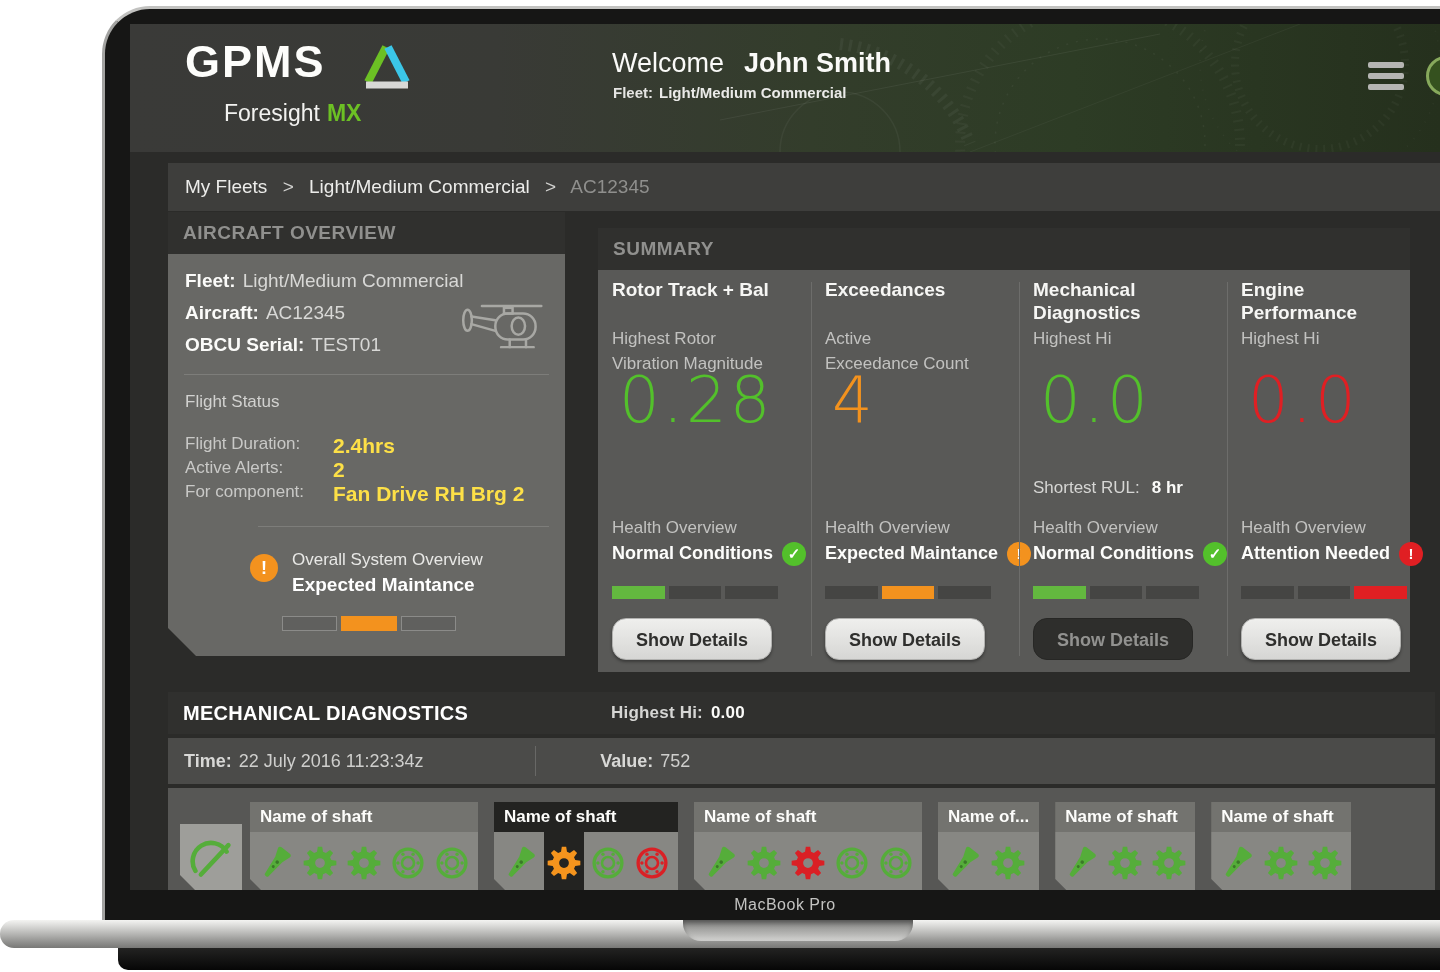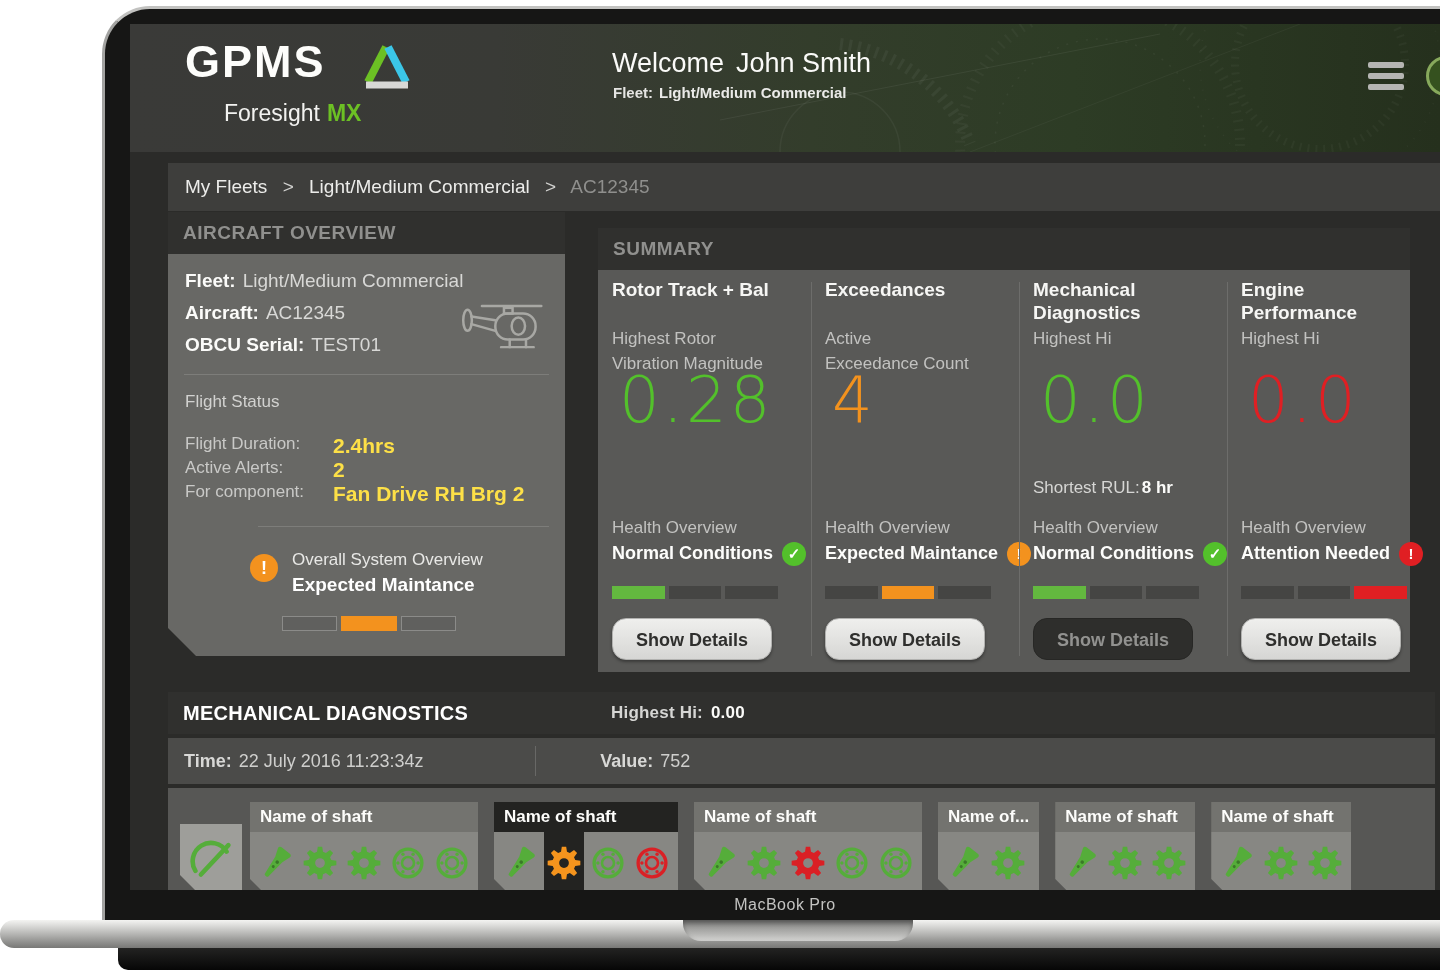--- a/index.html
+++ b/index.html
@@ -25,21 +25,21 @@
   
   .app-header{position:absolute;left:0;top:0;width:100%;height:128px;
     background:linear-gradient(90deg,#3a3a38 0%,#393a36 28%,#333d2b 52%,#2d3c25 72%,#25301d 100%);overflow:hidden;}
   .hdr-deco{position:absolute;right:0;top:0;height:128px;width:900px;opacity:.6;}
   .logo-block{position:absolute;left:55px;top:12px;}
   .brand{font-size:45px;font-weight:bold;color:#fdfdfb;letter-spacing:2px;}
   .logo-tri{position:absolute;left:230px;top:18px;}
   .product-line{position:absolute;left:94px;top:76px;font-size:23px;color:#f2f2f0;}
   .product-suffix{color:var(--logo-green);font-weight:bold;margin-left:7px;}
   .welcome{position:absolute;left:482px;top:24px;color:#fafaf8;font-size:27px;font-weight:300;}
-  .welcome b{font-weight:normal;margin-left:12px;}
+  .welcome b{font-weight:bold;margin-left:20px;}
   .welcome-fleet{position:absolute;left:483px;top:60px;font-size:15px;color:#e4e4e2;font-weight:bold;}
   .welcome-fleet .fv{font-weight:bold;margin-left:6px;color:#eaeae8;}
   .hamburger{position:absolute;left:1238px;top:38px;width:36px;height:28px;cursor:pointer;}
   .hamburger div{width:36px;height:6px;background:#b5b5b3;border-radius:2px;margin-bottom:5px;}
   .avatar{position:absolute;left:1296px;top:32px;width:40px;height:40px;border-radius:50%;
     background:#35511f;border:3px solid #87a95c;box-sizing:border-box;}
 
   
   .breadcrumb{position:absolute;left:38px;top:139px;width:1272px;height:48px;background:#3e3e3c;
     line-height:48px;font-size:19px;padding-left:17px;box-sizing:border-box;color:#ececea;}
@@ -88,21 +88,21 @@
   .sum-col{position:relative;padding-left:16px;}
   .sum-col + .sum-col::before{content:"";position:absolute;left:0;top:12px;bottom:16px;width:1px;background:#6d6d6b;}
   .card-title{position:absolute;left:14px;top:8px;width:180px;font-size:19px;font-weight:bold;color:#f6f6f4;line-height:23px;}
   .metric{position:absolute;left:14px;top:56px;font-size:17px;color:#c2c2c0;line-height:25px;}
   .value{position:absolute;left:12px;top:96px;font-size:64px;line-height:68px;font-weight:200;
     font-family:"DejaVu Sans",sans-serif;letter-spacing:3px;margin-left:9px;}
   .c-green{color:var(--green);}
   .c-orange{color:var(--orange);}
   .c-red{color:var(--red);}
   .extra{position:absolute;left:14px;top:208px;font-size:17px;color:#d6d6d4;}
-  .extra b{color:#fbfbf9;margin-left:2px;}
+  .extra b{color:#fbfbf9;margin-left:12px;}
   .health{position:absolute;left:14px;top:248px;font-size:17px;color:#c2c2c0;}
   .status-line{position:absolute;left:14px;top:272px;font-size:18px;font-weight:bold;color:#fdfdfb;white-space:nowrap;}
   .status-line .sicon{margin-left:9px;width:24px;height:24px;line-height:24px;font-size:15px;}
   .sum-bar{position:absolute;left:14px;top:316px;width:166px;}
   .btn{position:absolute;left:14px;top:348px;width:160px;height:42px;border-radius:14px;font-size:18px;
     font-weight:bold;text-align:center;line-height:42px;cursor:pointer;box-sizing:border-box;}
   .btn.light{background:linear-gradient(#efefed,#d6d6d4);border:1px solid #b2b2b0;color:#2f2f2d;
     box-shadow:0 2px 3px rgba(0,0,0,.35);}
   .btn.dark{background:#2e2e2c;border:1px solid #272725;color:#929290;}
 

